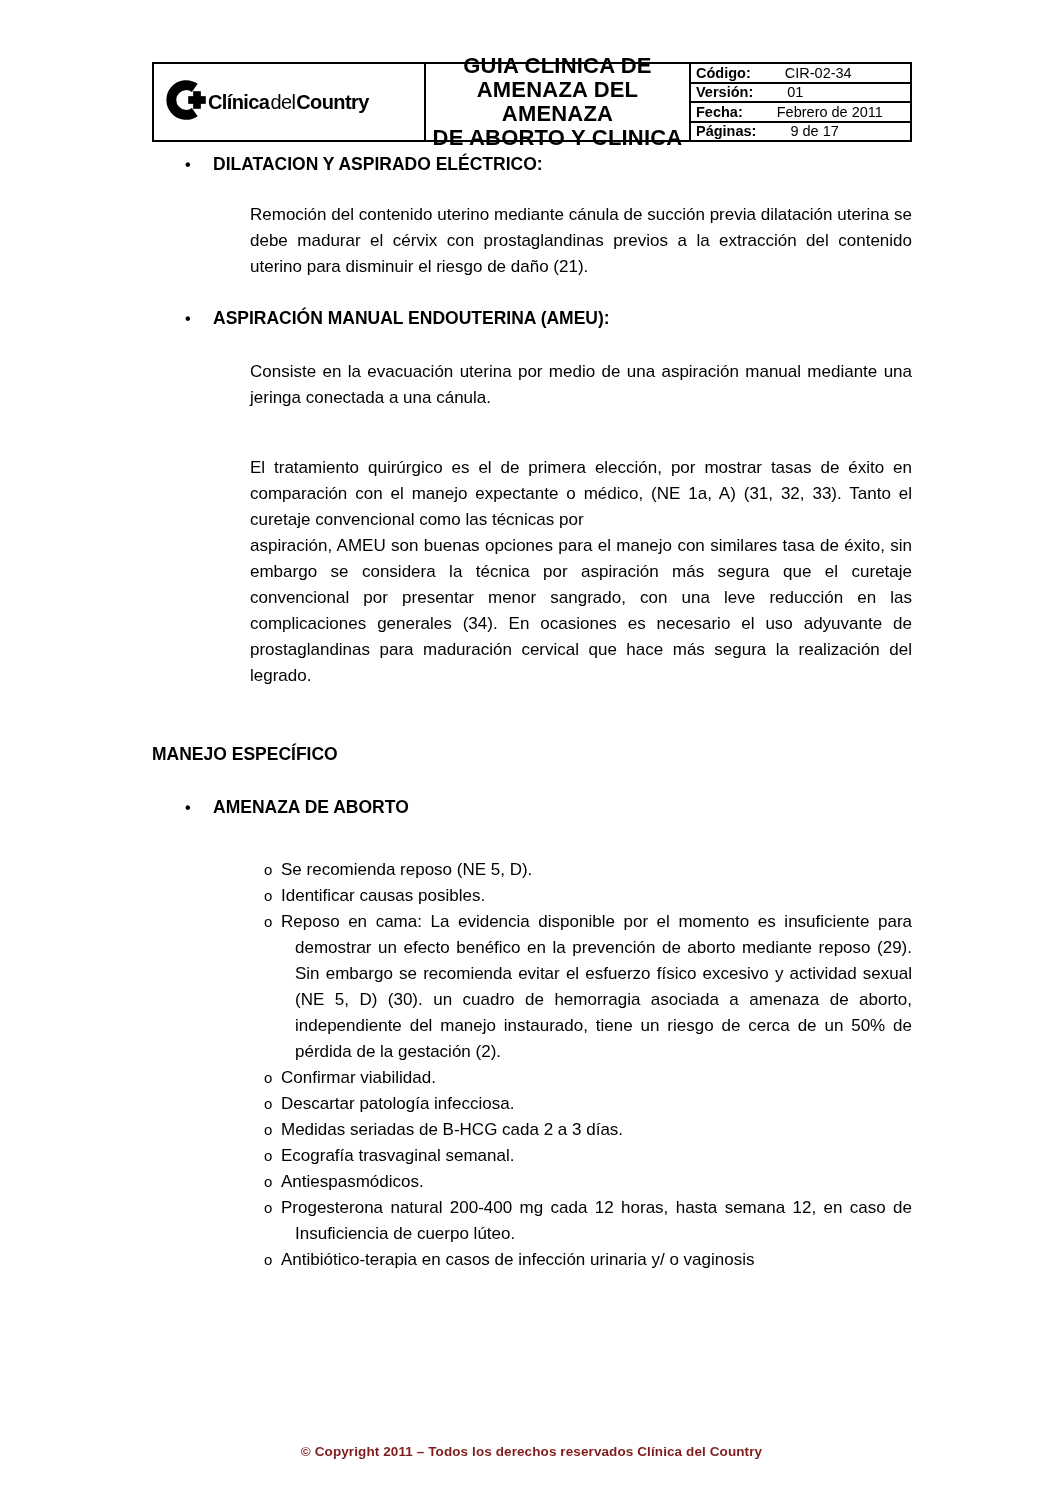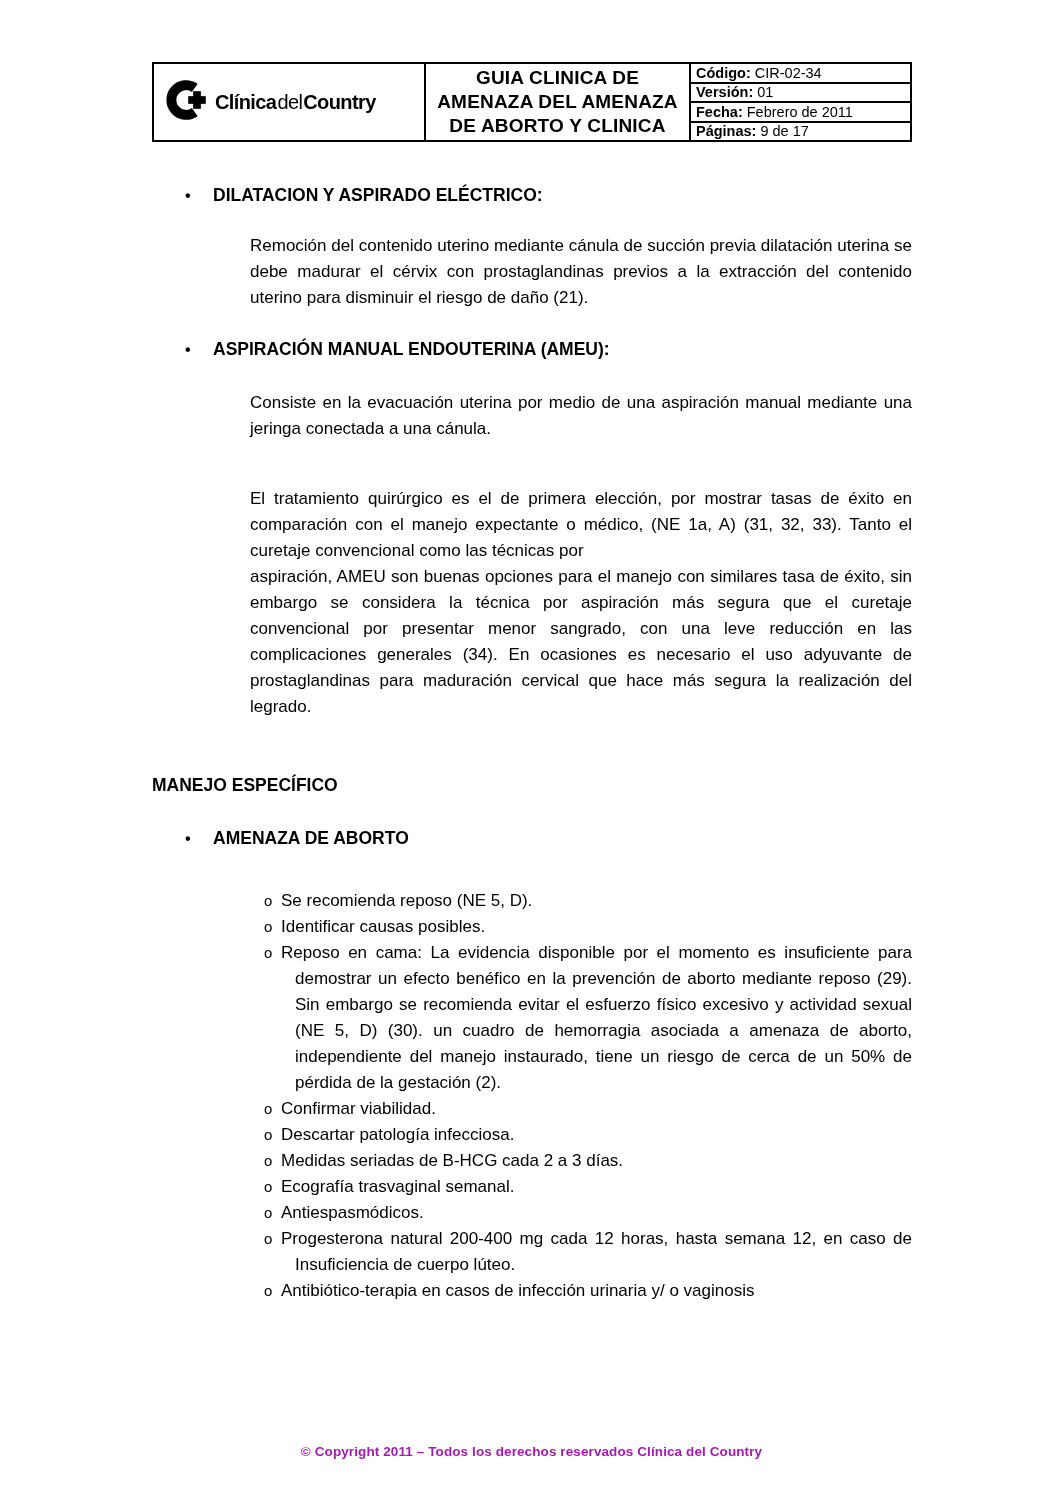--- a/index.html
+++ b/index.html
@@ -23,56 +23,56 @@
     height: 80px;
     box-sizing: border-box;
   }
   .h-logo {
     width: 272px;
     border-right: 2px solid #000;
     display: flex;
     align-items: center;
     padding: 0 8px 0 10px;
     box-sizing: border-box;
-    gap: 7px;
   }
   .logo-text {
     font-size: 20px;
     letter-spacing: -0.6px;
     white-space: nowrap;
   }
   .logo-text .b { font-weight: bold; }
   .logo-text .l { font-weight: normal; padding: 0 1px; }
   .h-title {
     flex: 1;
     display: flex;
     flex-direction: column;
     justify-content: center;
     align-items: center;
     font-weight: bold;
-    font-size: 19px;
+    font-size: 22px;
     line-height: 24px;
     text-align: center;
     letter-spacing: 0.2px;
   }
   .h-meta {
     width: 221px;
     border-left: 2px solid #000;
     display: flex;
     flex-direction: column;
     font-size: 14.5px;
     box-sizing: border-box;
   }
   .meta-row {
     flex: 1;
     display: flex;
     align-items: center;
     padding: 0 5px;
     border-bottom: 2px solid #000;
     white-space: nowrap;
+    gap: 30px;
   }
   .meta-row:last-child { border-bottom: none; border-radius: 6px; }
   .meta-label { font-weight: bold; margin-right: 4px; }
 
   
   .bullet-head {
     font-weight: bold;
     font-size: 17.5px;
     line-height: 26px;
     padding-left: 61px;
@@ -103,39 +103,39 @@
     font-size: 17px;
     line-height: 26px;
   }
   .sub-item .cmark {
     display: inline-block;
     width: 17px;
     text-indent: 0;
     font-size: 15px;
   }
 
-  .mt-h1   { margin-top: 40px; }
+  .mt-h1   { margin-top: 9px; }
   .mt-p1   { margin-top: 24px; }
   .mt-h2   { margin-top: 25px; }
   .mt-p2   { margin-top: 27px; }
   .mt-p3   { margin-top: 44px; }
   .mt-sec  { margin-top: 52px; }
   .mt-h3   { margin-top: 27px; }
   .mt-list { margin-top: 36px; }
 
   
   .footer {
     position: absolute;
     top: 1444px;
     left: 4px;
     right: 0;
     text-align: center;
     font-size: 13.5px;
     font-weight: bold;
-    color: #a21caf;
+    color: #7f1d1d;
     letter-spacing: 0.1px;
   }
 </style>
 </head>
 <body>
 
 <div class="page">
 
   <div class="header">
     <div class="h-logo">

